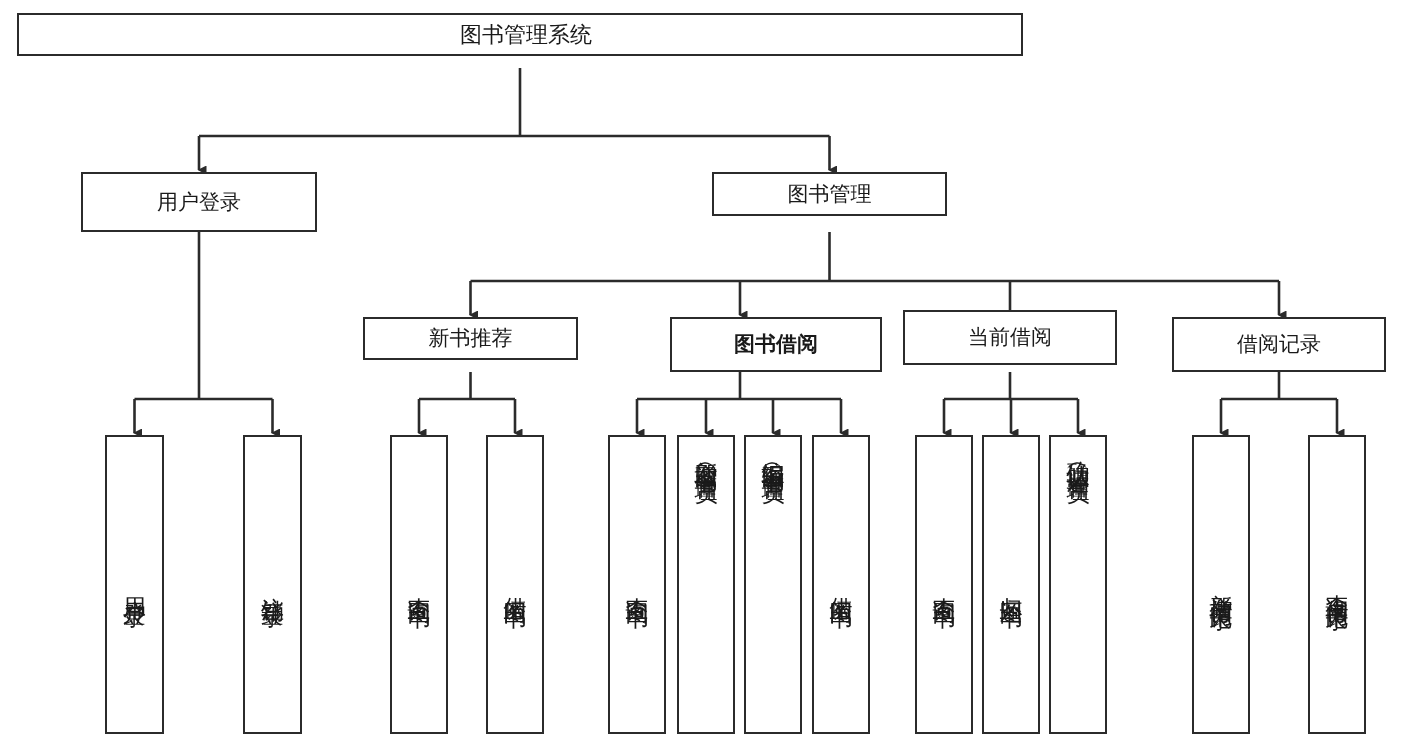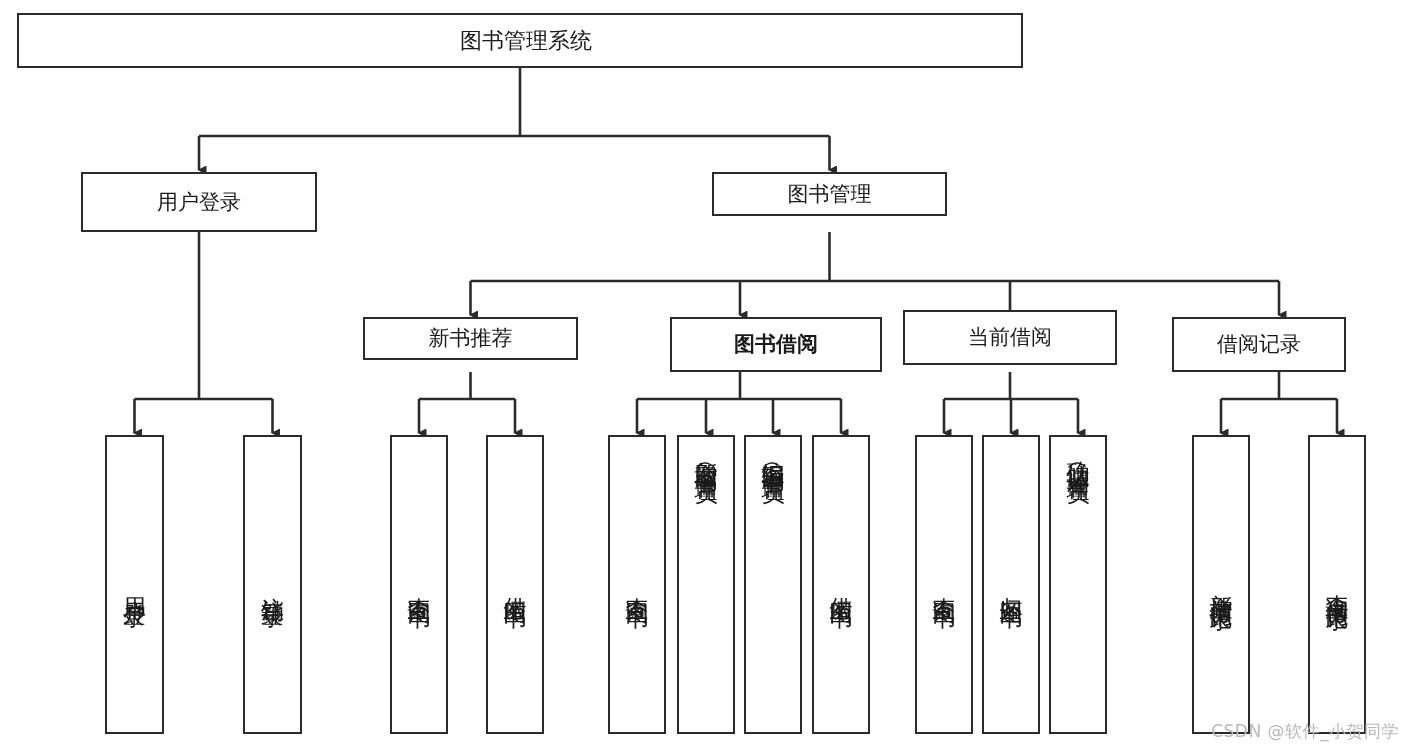--- a/index.html
+++ b/index.html
@@ -114,39 +114,39 @@
         <path d="M 1011 399 L 1011 433" marker-end="url(#arrow)"></path>
         <path d="M 1078 399 L 1078 433" marker-end="url(#arrow)"></path>
         <path d="M 1279 372 L 1279 399"></path>
         <path d="M 1221 399 L 1337 399"></path>
         <path d="M 1221 399 L 1221 433" marker-end="url(#arrow)"></path>
         <path d="M 1337 399 L 1337 433" marker-end="url(#arrow)"></path>
       </g>
   </svg>
 
   <div id="nodes">
-      <div class="node horizontal root" style="left: 17px; top: 13px; width: 1006px; height: 55px; padding-left: 12px;">
+      <div class="node horizontal root" style="left: 17px; top: 13px; width: 1006px; height: 43px; padding-left: 12px;">
         <span class="node-label">图书管理系统</span>
       </div>
       <div class="node horizontal" style="left: 81px; top: 172px; width: 236px; height: 60px;">
         <span class="node-label">用户登录</span>
       </div>
       <div class="node horizontal" style="left: 712px; top: 172px; width: 235px; height: 44px;">
         <span class="node-label">图书管理</span>
       </div>
       <div class="node horizontal" style="left: 363px; top: 317px; width: 215px; height: 43px;">
         <span class="node-label">新书推荐</span>
       </div>
       <div class="node horizontal" style="left: 670px; top: 317px; width: 212px; height: 55px; font-weight: bold;">
         <span class="node-label">图书借阅</span>
       </div>
       <div class="node horizontal" style="left: 903px; top: 310px; width: 214px; height: 55px;">
         <span class="node-label">当前借阅</span>
       </div>
-      <div class="node horizontal" style="left: 1172px; top: 317px; width: 174px; height: 55px;">
+      <div class="node horizontal" style="left: 1172px; top: 317px; width: 214px; height: 55px;">
         <span class="node-label">借阅记录</span>
       </div>
       <div class="node vertical center-text" style="left: 105px; top: 435px; width: 59px; height: 299px;">
         <span class="node-label">用户登录</span>
       </div>
       <div class="node vertical center-text" style="left: 243px; top: 435px; width: 59px; height: 299px;">
         <span class="node-label">注销登录</span>
       </div>
       <div class="node vertical center-text" style="left: 390px; top: 435px; width: 58px; height: 299px;">
         <span class="node-label">查询图书</span>
@@ -176,14 +176,13 @@
         <span class="node-label">确认归还（管理员）</span>
       </div>
       <div class="node vertical center-text" style="left: 1192px; top: 435px; width: 58px; height: 299px;">
         <span class="node-label">新增借阅记录</span>
       </div>
       <div class="node vertical center-text" style="left: 1308px; top: 435px; width: 58px; height: 299px;">
         <span class="node-label">查询借阅记录</span>
       </div>
     </div>
 
-  <div class="watermark">CSDN @软件_小贺同学</div>
 </div>
 
 </body></html>

